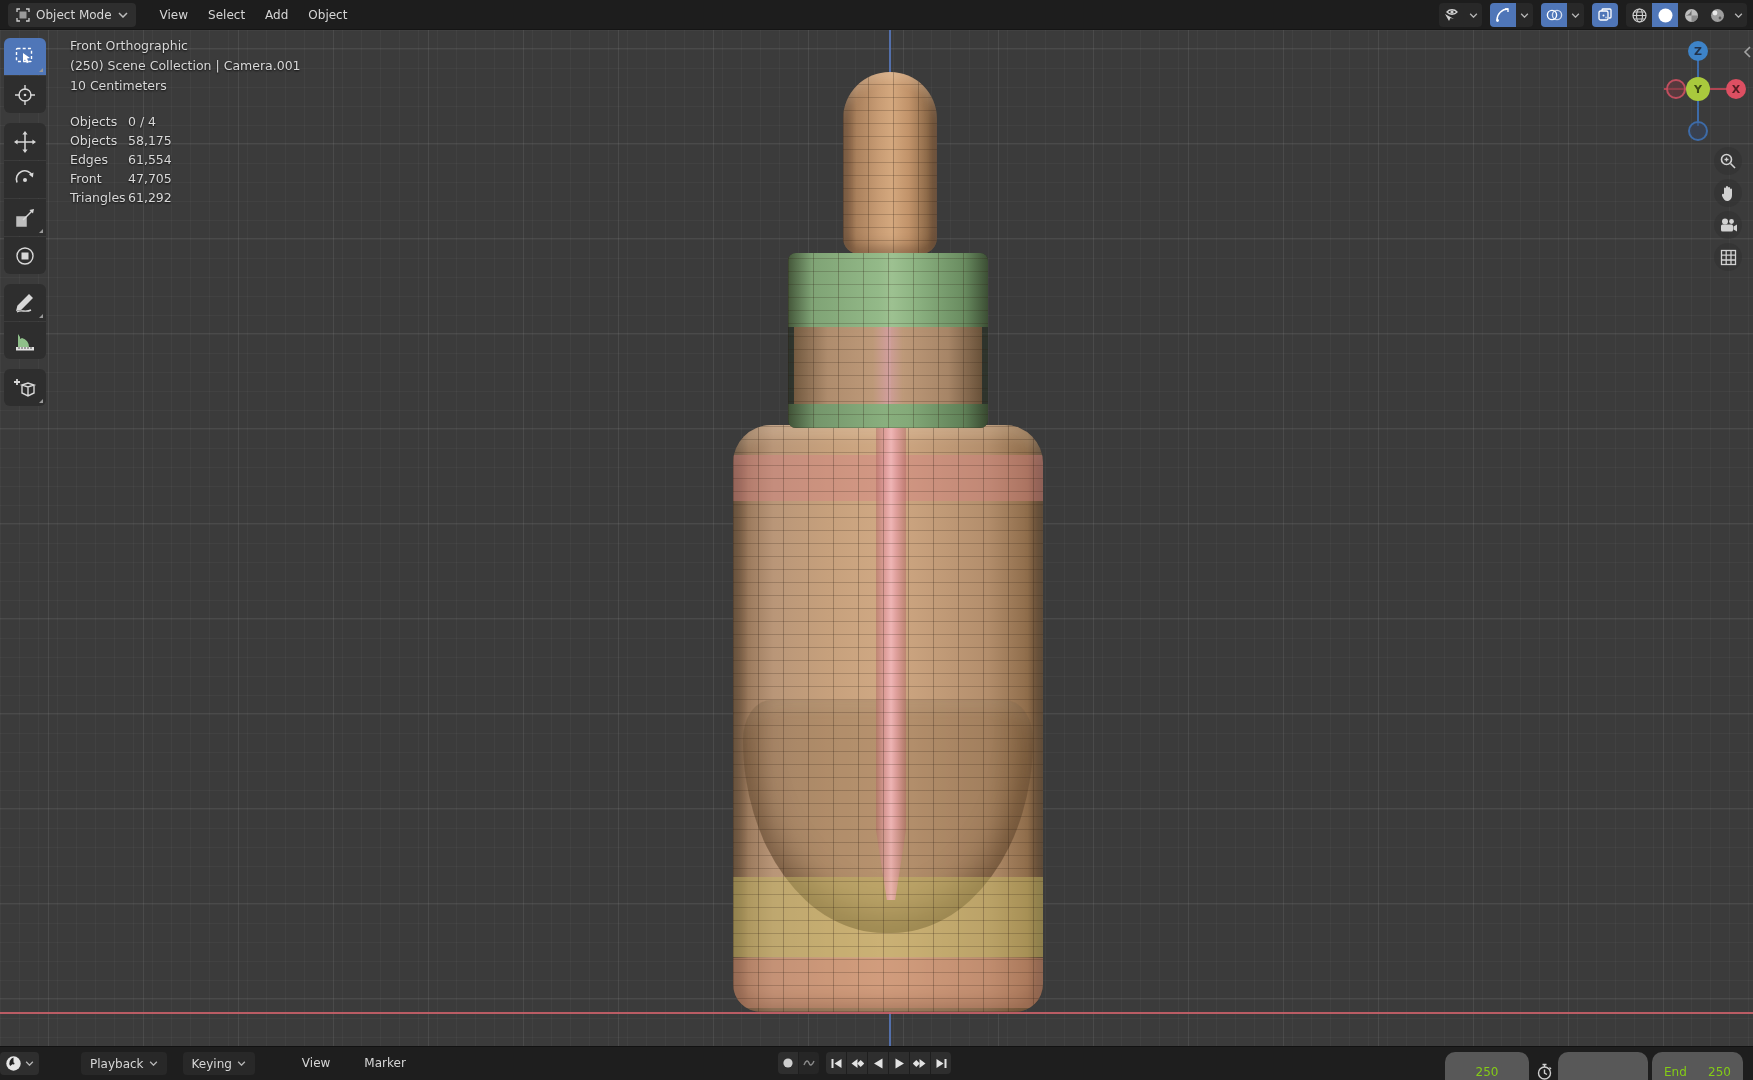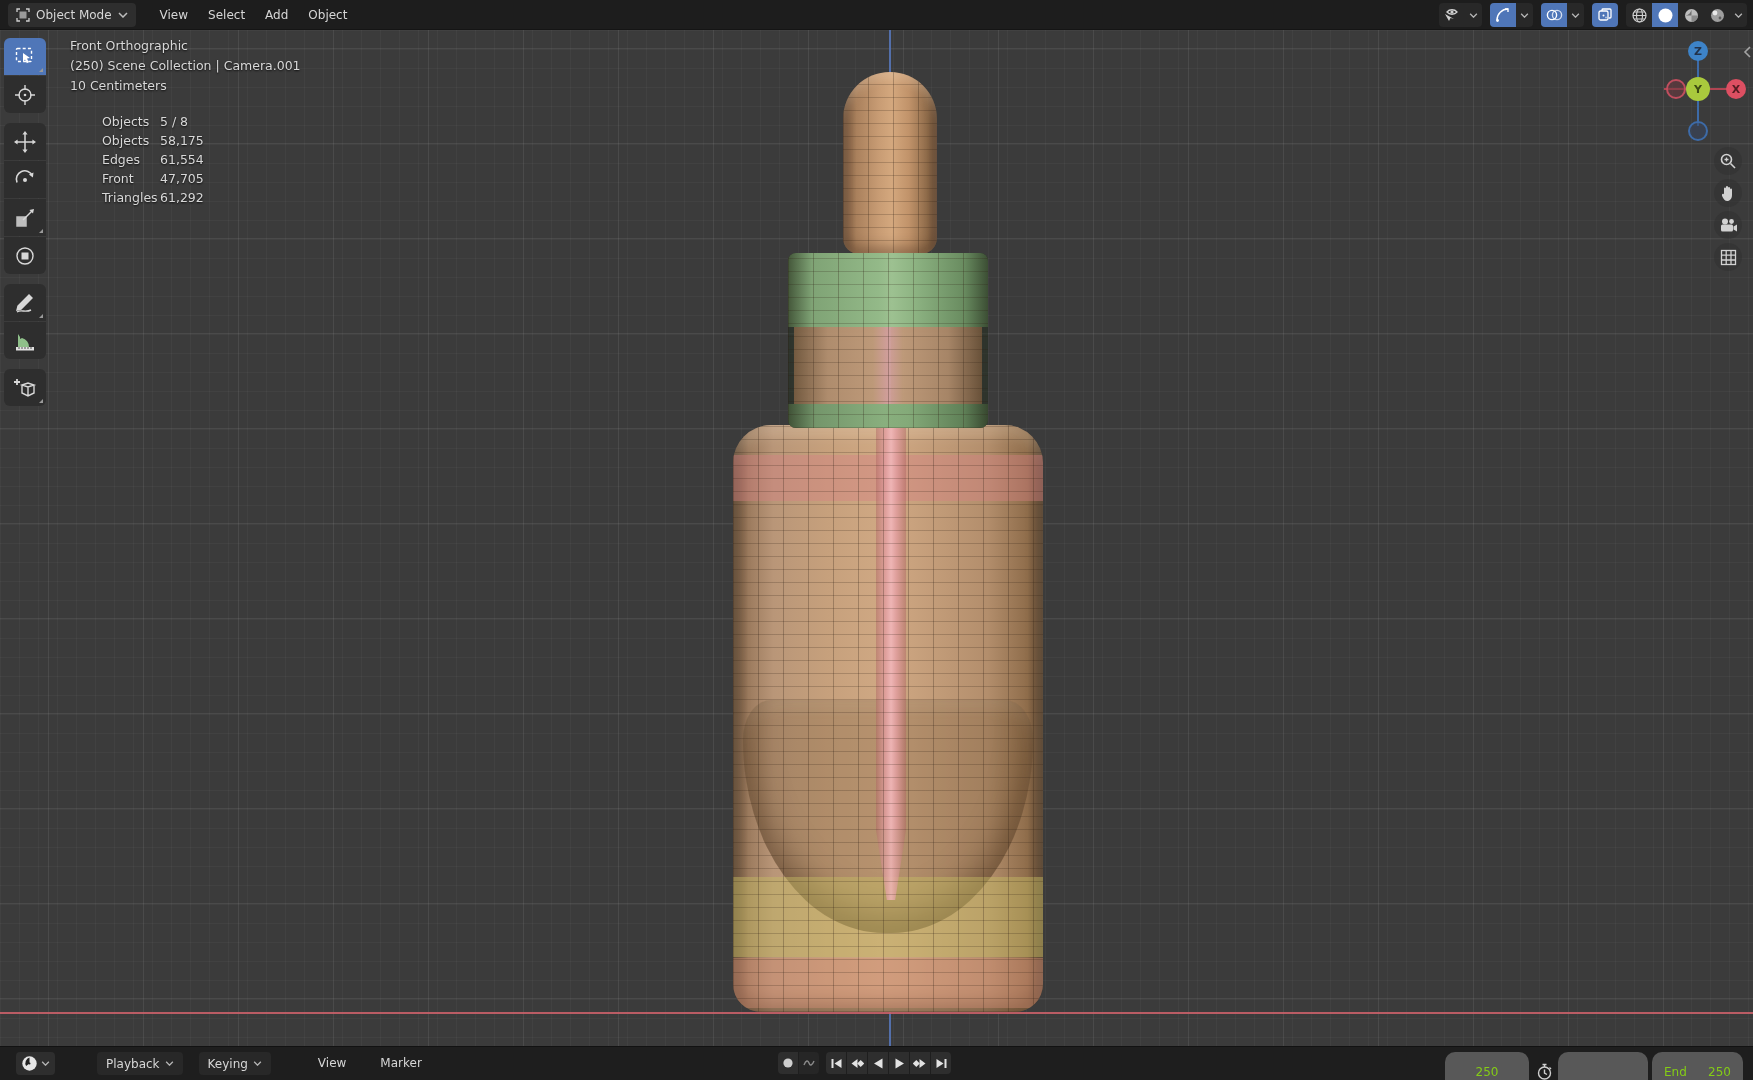--- a/index.html
+++ b/index.html
@@ -30,21 +30,21 @@
     background-position:0 18px, 48px 0, 0 0, 0 0;
     overflow:hidden; }
 
   .axis-z { position:absolute; left:889px; top:0; width:2px; height:100%; background:rgba(84,114,176,0.95); z-index:1; }
   .axis-x { position:absolute; left:0; top:982px; width:100%; height:2px; background:rgba(201,96,105,0.9); z-index:1; }
 
   
   .vp-info { position:absolute; left:70px; top:6px; z-index:20; text-shadow:0 1px 2px rgba(0,0,0,0.8);
              color:#d8d8d8; font-size:12.5px; line-height:20px; }
   .vp-stats { margin-top:16px; line-height:19px; }
-  .vp-stats .row { display:flex;margin-left:32px; }
+  .vp-stats .row { display:flex; }
   .vp-stats .lb { width:58px; }
   .vp-stats .vl { }
 
   
   .toolbar { position:absolute; left:4px; top:8px; z-index:30; display:flex; flex-direction:column; }
   .tool { width:42px; height:37px; background:#2e2e2e; display:flex; align-items:center; justify-content:center;
           position:relative; margin-bottom:1px; }
   .tool.first { border-radius:6px 6px 0 0; }
   .tool.last  { border-radius:0 0 6px 6px; }
   .tool.solo  { border-radius:6px; }
@@ -101,21 +101,21 @@
   .pipette { position:absolute; left:143px; top:3px; width:30px; height:402px;
          background:linear-gradient(90deg,rgba(170,95,95,0.45),rgba(226,158,160,0.85) 32%,rgba(240,182,184,0.95) 50%,rgba(226,158,160,0.85) 68%,rgba(170,95,95,0.45)); }
   .pipette-tip { position:absolute; left:143px; top:405px; width:30px; height:70px;
          clip-path:polygon(0 0, 100% 0, 64% 100%, 36% 100%);
          background:linear-gradient(90deg,rgba(170,95,95,0.4),rgba(232,168,170,0.8) 40%,rgba(240,182,184,0.85) 50%,rgba(232,168,170,0.8) 60%,rgba(170,95,95,0.4)); }
   .wire-layer { position:absolute; inset:0; }
 
   
   .timeline { position:absolute; left:0; top:1046px; width:1753px; height:34px; background:#1e1e1e;
               border-top:1px solid #121212; z-index:50; }
-  .tl-left { position:absolute; left:16px; top:5px; display:flex; align-items:center; gap:16px;text-align:center; }
+  .tl-left { position:absolute; left:0; top:5px; display:flex; align-items:center; gap:16px;text-align:center; }
   .tl-editor { display:flex; align-items:center; gap:3px; background:#2e2e2e; border-radius:4px; height:23px; padding:0 5px; }
   .tl-menu-dd { display:flex; align-items:center; gap:5px; background:#282828; border-radius:4px; height:23px; padding:0 9px; }
   .tl-menu { padding:0 9px; line-height:23px; }
   .transport { position:absolute; left:778px; top:5px; display:flex; align-items:center; }
   .tp-btn { width:20px; height:22px; background:#2e2e2e; display:flex; align-items:center; justify-content:center; margin-right:1px; }
   .tp-rec { border-radius:4px 0 0 4px; }
   .tp-auto { border-radius:0 4px 4px 0; background:#262626; margin-right:7px; }
   .tp-g1 { border-radius:4px 0 0 4px; }
   .tp-g6 { border-radius:0 4px 4px 0; }
   .field { position:absolute; top:5px; height:40px; background:#585858; border-radius:10px;
@@ -294,21 +294,21 @@
     </div>
   </div>
 
   <div class="vp-info">
     <div>Front Orthographic</div>
     <div>(250) Scene Collection | Camera.001</div>
     <div>10 Centimeters</div>
     <div class="vp-stats">
       <div class="row">
           <span class="lb">Objects</span>
-          <span class="vl">5 / 8</span>
+          <span class="vl">0 / 4</span>
         </div>
       <div class="row">
           <span class="lb">Objects</span>
           <span class="vl">58,175</span>
         </div>
       <div class="row">
           <span class="lb">Edges</span>
           <span class="vl">61,554</span>
         </div>
       <div class="row">

